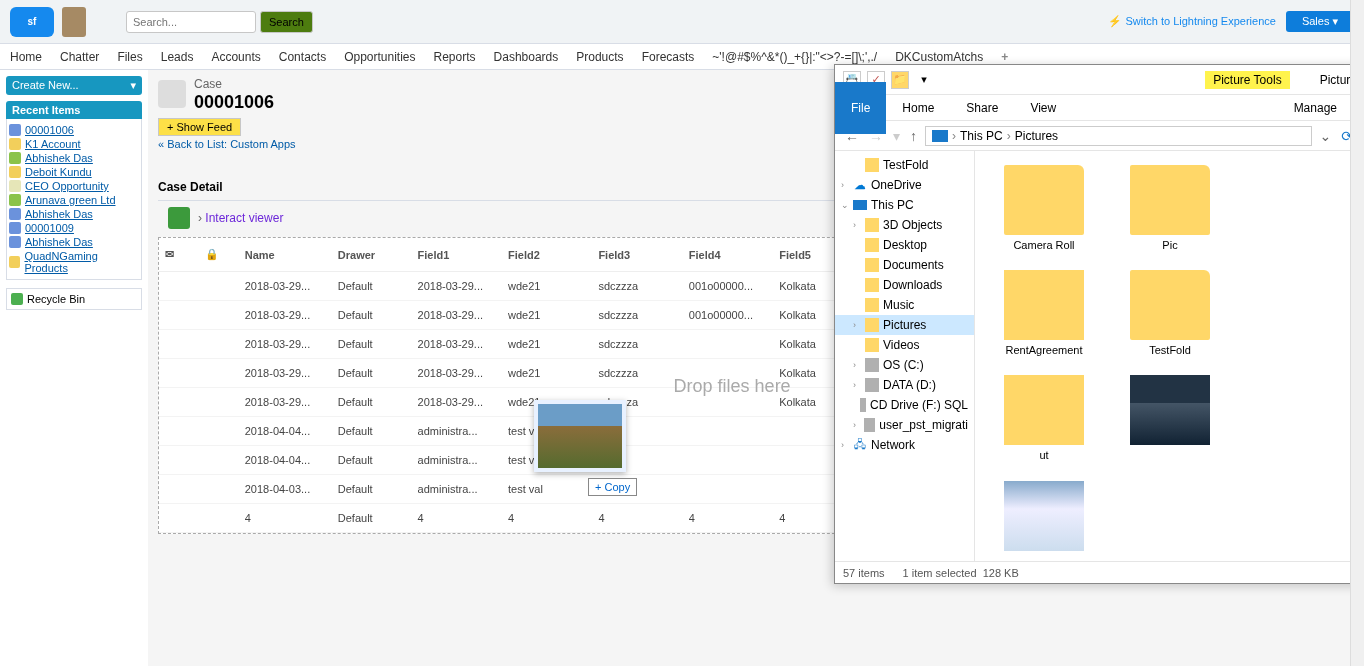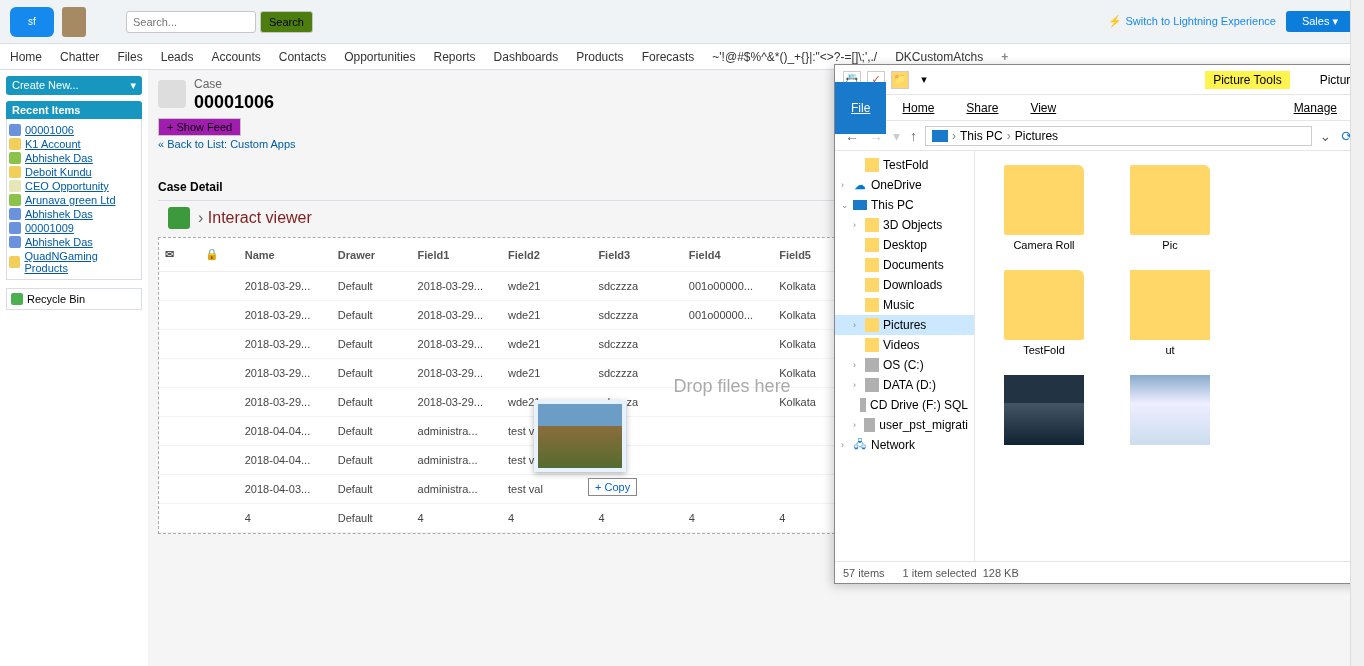--- a/index.html
+++ b/index.html
@@ -1,20 +1,20 @@
 <!DOCTYPE html>
 <html><head>
 <meta charset="utf-8">
 <style>
 * { margin: 0; padding: 0; box-sizing: border-box; font-family: Arial, Helvetica, sans-serif; }
 body { background: #f5f5f5; overflow: hidden; width: 1364px; height: 666px; position: relative; }
 
 
 .sf-topbar { background: #f0f3f5; height: 44px; display: flex; align-items: center; padding: 0 10px; border-bottom: 1px solid #d8dde6; }
-.sf-logo { width: 44px; height: 30px; background: #1589ee; border-radius: 6px; color: #fff; font-size: 10px; font-weight: normal; display: flex; align-items: center; justify-content: center; margin-right: 8px; }
+.sf-logo { width: 44px; height: 30px; background: #1589ee; border-radius: 6px; color: #fff; font-size: 10px; font-weight: bold; display: flex; align-items: center; justify-content: center; margin-right: 8px; }
 .sf-buddy { width: 24px; height: 30px; background: #a68a64; border-radius: 3px; margin-right: 40px; }
 .sf-search { display: flex; align-items: center; gap: 4px; }
 .sf-search input { width: 130px; height: 22px; border: 1px solid #c7c7c7; padding: 0 6px; font-size: 11px; border-radius: 3px; }
 .sf-search button { height: 22px; padding: 0 8px; font-size: 11px; background: #4d7c0f; border: 1px solid #c7c7c7; border-radius: 3px; cursor: pointer; }
 .sf-right { margin-left: auto; display: flex; align-items: center; gap: 10px; }
 .sf-lex { color: #1589ee; font-size: 11px; cursor: pointer; }
 .sf-sales { background: #0d7ddb; color: #fff; font-size: 11px; padding: 4px 16px; border-radius: 3px; cursor: pointer; }
 
 
 .sf-tabs { background: #fff; height: 26px; display: flex; align-items: center; padding: 0 10px; border-bottom: 1px solid #d8dde6; font-size: 12px; }
@@ -30,34 +30,34 @@
 .sf-side-list div { display: flex; align-items: center; gap: 4px; padding: 1px 0; }
 .sf-side-list a { color: #015ba7; text-decoration: underline; font-size: 11px; cursor: pointer; }
 .sf-ico { width: 12px; height: 12px; border-radius: 2px; display: inline-block; }
 .sf-recycle { display: flex; align-items: center; gap: 4px; padding: 4px; border: 1px solid #d8dde6; }
 
 .sf-main { flex: 1; padding: 4px 10px; overflow: hidden; }
 .sf-case-head { display: flex; align-items: center; gap: 8px; margin-bottom: 4px; }
 .sf-case-ico { width: 28px; height: 28px; background: #ddd; border-radius: 4px; }
 .sf-case-title small { font-size: 12px; color: #666; }
 .sf-case-title div { font-size: 18px; font-weight: bold; }
-.sf-showfeed { border: 1px solid #c7c7c7; background: #a21caf; font-size: 11px; padding: 2px 8px; cursor: pointer; margin-bottom: 2px; }
+.sf-showfeed { border: 1px solid #c7c7c7; background: #fde047; font-size: 11px; padding: 2px 8px; cursor: pointer; margin-bottom: 2px; }
 .sf-backlink { font-size: 11px; color: #015ba7; margin-bottom: 6px; display: block; }
 .sf-quicklinks { text-align: right; font-size: 10px; color: #015ba7; margin-bottom: 6px; }
 .sf-quicklinks span { text-decoration: underline; cursor: pointer; margin: 0 2px; }
 .sf-detail-bar { display: flex; align-items: center; justify-content: space-between; border-bottom: 1px solid #d8dde6; padding: 4px 0; }
 .sf-detail-bar b { font-size: 12px; }
 .sf-detail-btns button { font-size: 11px; padding: 2px 6px; background: #fff; border: 1px solid #c7c7c7; cursor: pointer; margin-left: 2px; }
 .sf-section { font-size: 12px; color: #333; padding: 4px 0; }
 .sf-section::before { content: '▼ '; font-size: 9px; }
 
 
 .iv-head { display: flex; align-items: center; gap: 8px; margin: 6px 0 8px 10px; }
 .iv-logo { width: 22px; height: 22px; background: #3c9a3c; border-radius: 3px; }
-.iv-title { color: #7f1d1d; font-size: 16px; }
+.iv-title { color: #6d28d9; font-size: 12px; }
 .iv-title::before { content: '› '; color: #666; }
 
 .iv-table-wrap { border: 1px dashed #aaa; background: #fff; position: relative; }
 .iv-select { background: #9e9e9e; color: #fff; font-size: 11px; padding: 6px 10px; }
 .iv-drop { position: absolute; top: 50%; left: 48%; transform: translate(-50%,-50%); color: #aaa; font-size: 18px; pointer-events: none; }
 
 .iv-table { width: 100%; border-collapse: collapse; font-size: 11px; table-layout: fixed; }
 .iv-table th { text-align: left; padding: 10px 6px; color: #555; font-weight: bold; border-bottom: 1px solid #eee; }
 .iv-table td { padding: 8px 6px; color: #444; border-bottom: 1px solid #f3f3f3; white-space: nowrap; overflow: hidden; text-overflow: ellipsis; }
 .iv-col-icon { width: 30px; }
@@ -70,21 +70,21 @@
 .drag-ghost .copy { position: absolute; top: 78px; left: 54px; background: #fff; border: 1px solid #888; font-size: 11px; padding: 2px 6px; color: #0066cc; white-space: nowrap; }
 
 
 .explorer { position: absolute; top: 64px; left: 834px; width: 530px; height: 520px; background: #fff; border: 1px solid #888; box-shadow: -2px 2px 10px rgba(0,0,0,0.2); display: flex; flex-direction: column; font-size: 12px; }
 .ex-ribbon1 { display: flex; align-items: center; height: 30px; background: #fff; border-bottom: 1px solid #e5e5e5; }
 .ex-qa { display: flex; gap: 6px; padding: 0 8px; }
 .ex-qa span { width: 18px; height: 18px; border: 1px solid #ccc; display: flex; align-items: center; justify-content: center; font-size: 11px; }
 .ex-pt-group { background: #fff34d; padding: 2px 8px; margin-left: auto; margin-right: 20px; font-size: 12px; }
 .ex-title { margin-left: 10px; }
 .ex-ribbon2 { display: flex; align-items: center; height: 26px; border-bottom: 1px solid #e5e5e5; }
-.ex-ribbon2 span { padding: 19px 16px; cursor: pointer; text-decoration: underline; }
+.ex-ribbon2 span { padding: 19px 16px; cursor: pointer; }
 .ex-file-tab { background: #1979ca; color: #fff; }
 .ex-manage { margin-left: auto; margin-right: 10px; }
 .ex-addr { display: flex; align-items: center; gap: 6px; height: 30px; padding: 0 8px; border-bottom: 1px solid #e5e5e5; }
 .ex-nav-btn { color: #666; font-size: 14px; cursor: pointer; padding: 0 2px; }
 .ex-nav-btn.disabled { color: #ccc; }
 .ex-addrbar { flex: 1; border: 1px solid #ccc; padding: 2px 6px; display: flex; align-items: center; gap: 4px; }
 .ex-pc-ico { width: 16px; height: 12px; background: #1979ca; display: inline-block; }
 .ex-refresh { color: #1979ca; }
 
 .ex-body { flex: 1; display: flex; overflow: hidden; }
@@ -536,20 +536,24 @@
       <div class="ex-grid" id="ex-grid">
           <div class="ex-item">
             <div class="ex-thumb folder"></div>
             <div class="ex-item-name">Camera Roll</div>
           </div>
           <div class="ex-item">
             <div class="ex-thumb folder"></div>
             <div class="ex-item-name">Pic</div>
           </div>
           <div class="ex-item">
+            <div class="ex-thumb rent"></div>
+            <div class="ex-item-name">RentAgreement</div>
+          </div>
+          <div class="ex-item">
             <div class="ex-thumb folder"></div>
             <div class="ex-item-name">TestFold</div>
           </div>
           <div class="ex-item">
             <div class="ex-thumb ut"></div>
             <div class="ex-item-name">ut</div>
           </div>
           <div class="ex-item">
             <div class="ex-thumb img"></div>
           </div>

